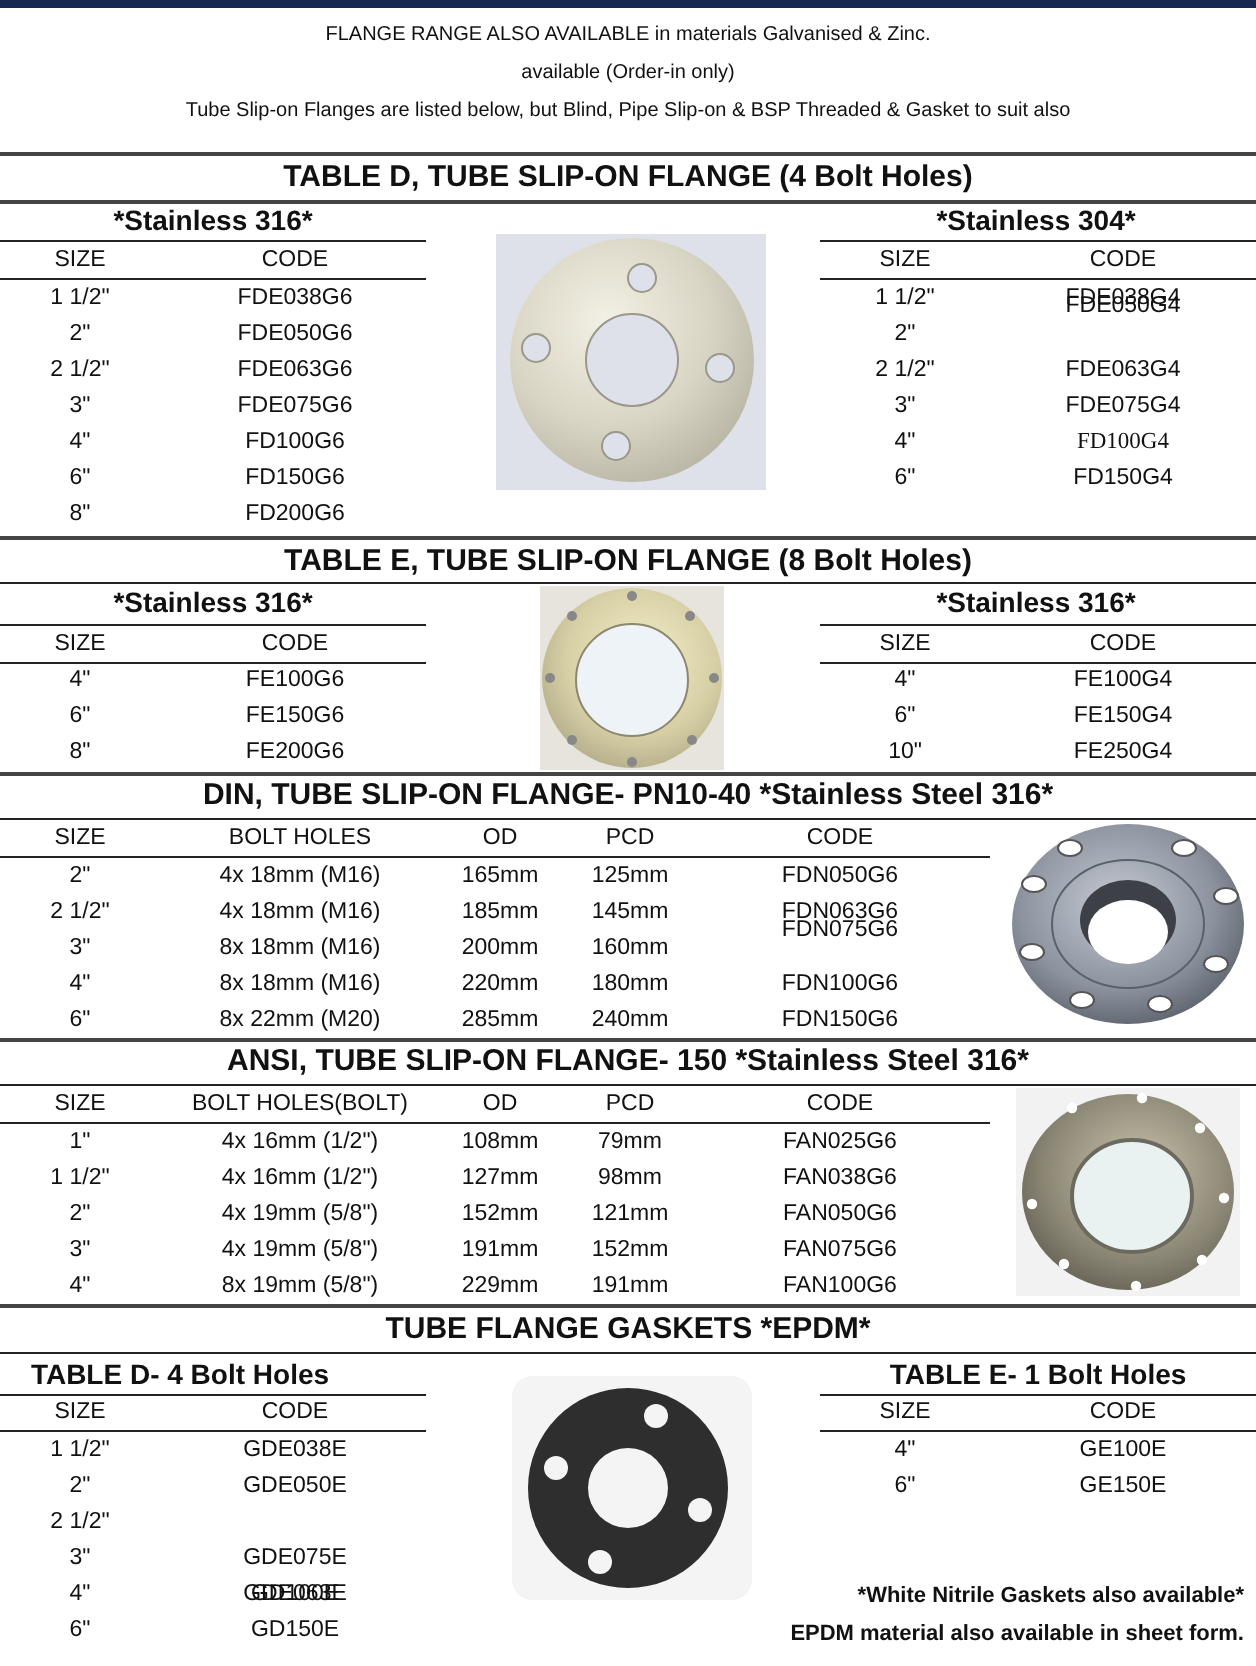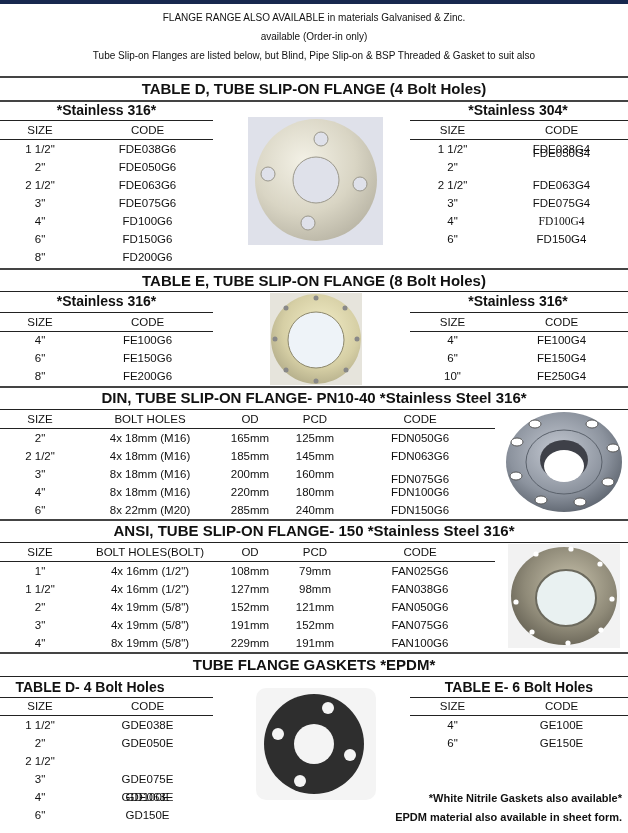--- a/index.html
+++ b/index.html
@@ -213,21 +213,21 @@
     <div class="cell" style="left:80px;width:140px;top:447px;">4x 18mm (M16)</div>
     <div class="cell" style="left:220px;width:60px;top:447px;">185mm</div>
     <div class="cell" style="left:280px;width:70px;top:447px;">145mm</div>
     <div class="cell" style="left:350px;width:140px;top:447px;">FDN063G6</div>
   </div>
   <div>
     <div class="cell" style="left:0;width:80px;top:465px;">3"</div>
     <div class="cell" style="left:80px;width:140px;top:465px;">8x 18mm (M16)</div>
     <div class="cell" style="left:220px;width:60px;top:465px;">200mm</div>
     <div class="cell" style="left:280px;width:70px;top:465px;">160mm</div>
-    <div class="cell" style="left:350px;width:140px;top:470px;">FDN075G6</div>
+    <div class="cell" style="left:350px;width:140px;top:456px;">FDN075G6</div>
   </div>
   <div>
     <div class="cell" style="left:0;width:80px;top:483px;">4"</div>
     <div class="cell" style="left:80px;width:140px;top:483px;">8x 18mm (M16)</div>
     <div class="cell" style="left:220px;width:60px;top:483px;">220mm</div>
     <div class="cell" style="left:280px;width:70px;top:483px;">180mm</div>
     <div class="cell" style="left:350px;width:140px;top:483px;">FDN100G6</div>
   </div>
   <div>
     <div class="cell" style="left:0;width:80px;top:501px;">6"</div>
@@ -376,21 +376,21 @@
   <svg width="120" height="112" viewBox="0 0 120 112">
     <circle cx="58" cy="56" r="50" fill="#2e2e2e"></circle>
     <circle cx="58" cy="56" r="20" fill="#f4f4f4"></circle>
     <circle cx="72" cy="20" r="6" fill="#f4f4f4"></circle>
     <circle cx="22" cy="46" r="6" fill="#f4f4f4"></circle>
     <circle cx="94" cy="67" r="6" fill="#f4f4f4"></circle>
     <circle cx="44" cy="93" r="6" fill="#f4f4f4"></circle>
   </svg>
 </div>
 
-<div class="sub-title" style="left:410px;width:218px;top:678px;">TABLE E- 6 Bolt Holes</div>
+<div class="sub-title" style="left:410px;width:218px;top:678px;">TABLE E- 1 Bolt Holes</div>
 <div class="hline thin" style="top:697px;left:410px;width:218px;"></div>
 <div class="hdr" style="left:410px;width:85px;top:697px;">SIZE</div>
 <div class="hdr" style="left:495px;width:133px;top:697px;">CODE</div>
 <div class="hline thin" style="top:715px;left:410px;width:218px;"></div>
 
 <div>
   <div>
       <div class="cell" style="left:410px;width:85px;top:716px;">4"</div>
       <div class="cell" style="left:495px;width:133px;top:716px;">GE100E</div>
     </div>

